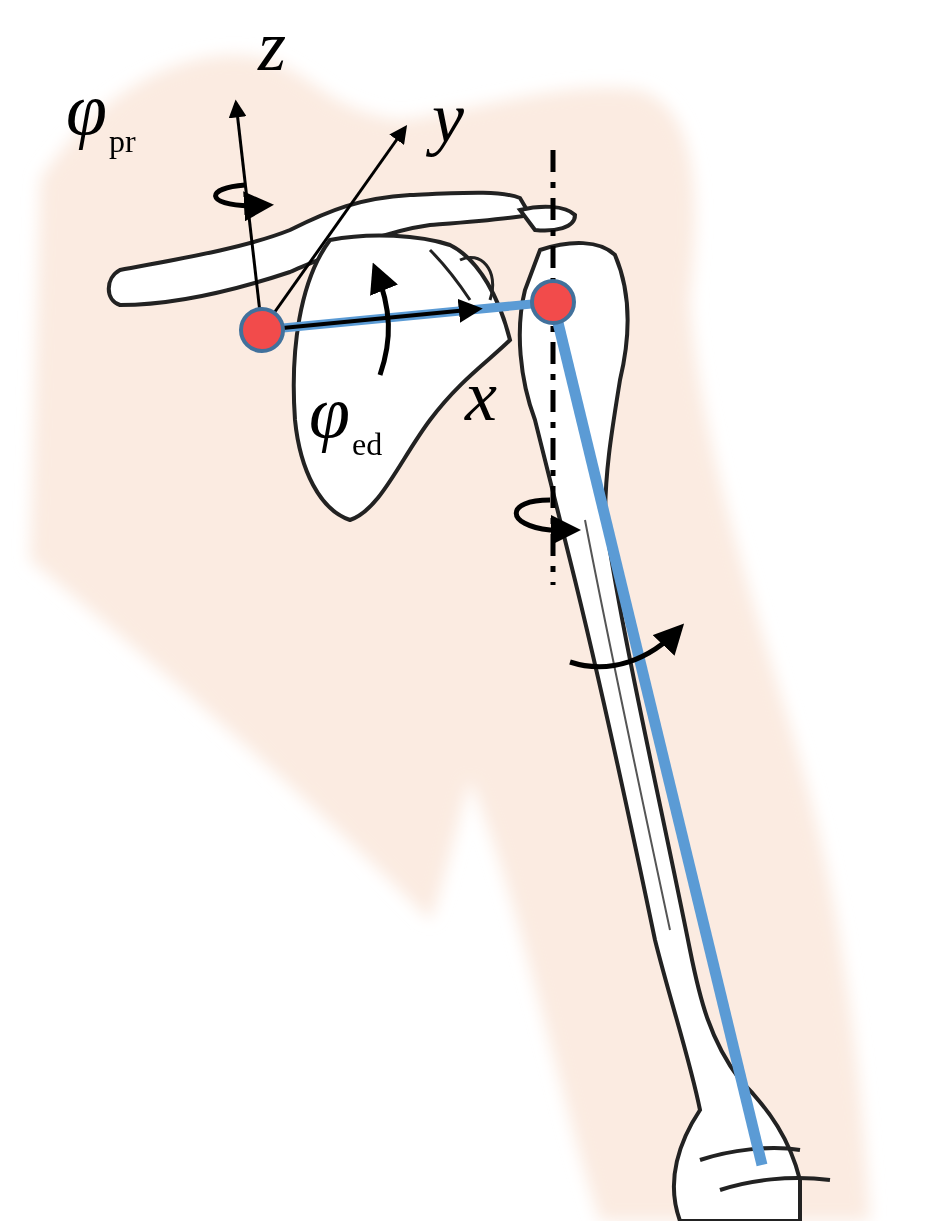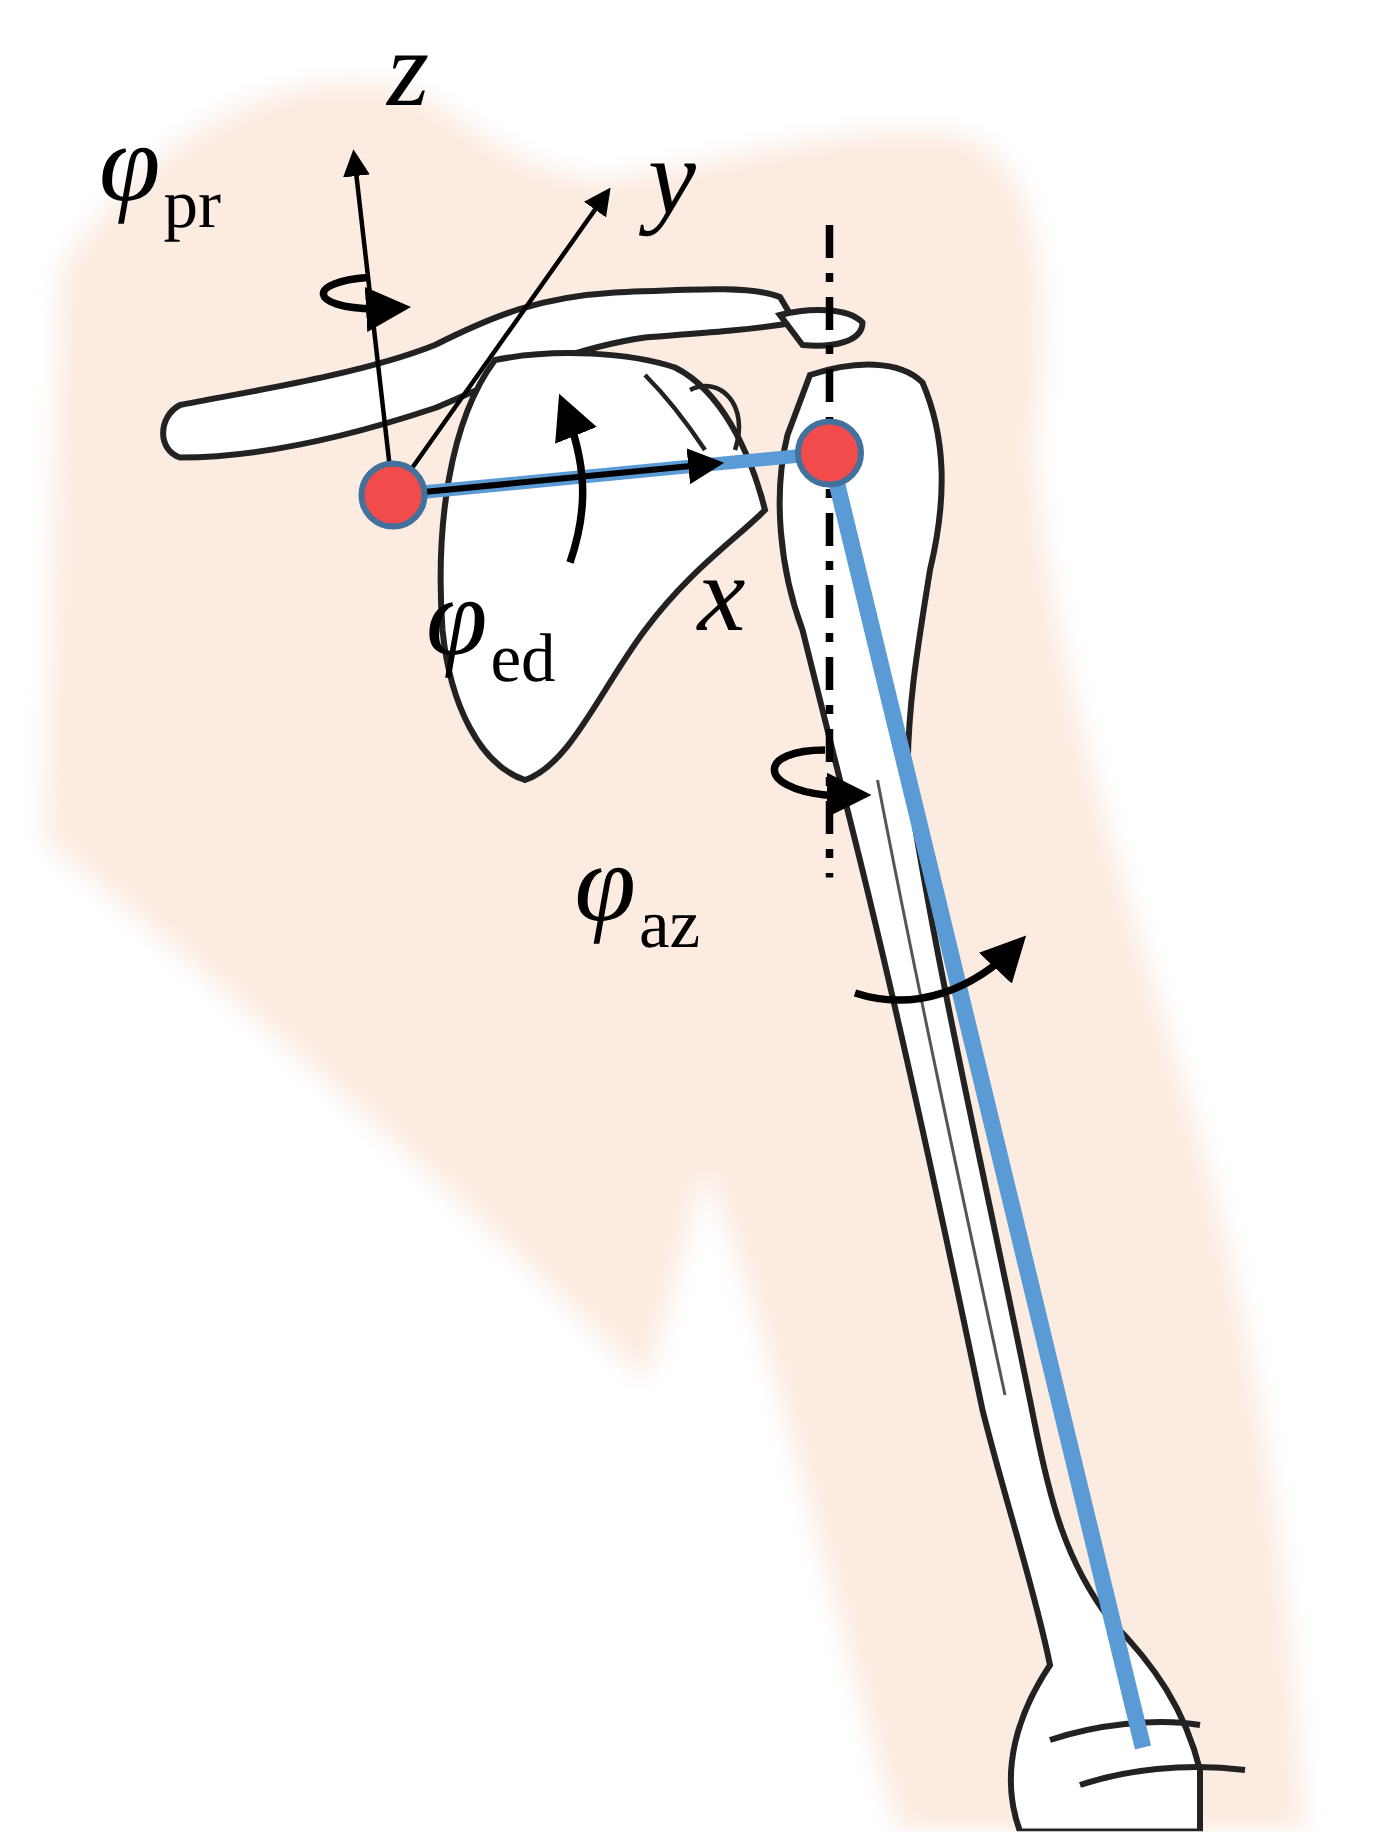--- a/index.html
+++ b/index.html
@@ -1,20 +1,20 @@
 <!DOCTYPE html>
 <html><head>
 <meta charset="utf-8">
 <style>
   html, body { margin: 0; padding: 0; background: #ffffff; }
   #canvas { position: relative; width: 933px; height: 1221px; overflow: hidden; background: #ffffff; }
   #canvas svg { position: absolute; left: 0; top: 0; }
   .lbl { position: absolute; font-family: "Liberation Serif", "DejaVu Serif", serif; color: #000; line-height: 1; white-space: nowrap; }
   .lbl .sym { font-style: italic; font-size: 74px; }
-  .lbl .sub { font-style: normal; font-size: 46px; position: relative; top: 18px; margin-left: 2px; }
+  .lbl .sub { font-style: normal; font-size: 32px; position: relative; top: 18px; margin-left: 2px; }
   .axis { font-style: italic; font-size: 72px; }
 </style>
 </head>
 <body>
 
 <div id="canvas">
   <svg width="933" height="1221" viewBox="0 0 933 1221">
     <defs>
       <marker id="ah" viewBox="0 0 10 10" refX="8" refY="5" markerWidth="6" markerHeight="6" orient="auto-start-reverse">
         <path d="M0,0 L10,5 L0,10 z" fill="#000"></path>
@@ -72,19 +72,16 @@
     <circle cx="553" cy="302" r="21" fill="#f24b4b" stroke="#41719c" stroke-width="4"></circle>
   </svg>
 
   <div class="lbl axis" style="left:258px; top:10px;">z</div>
   <div class="lbl axis" style="left:432px; top:82px;">y</div>
   <div class="lbl axis" style="left:465px; top:360px;">x</div>
 
   <div class="lbl" style="left:66px; top:72px;">
     <span class="sym">φ</span><span class="sub">pr</span>
   </div>
-  <div class="lbl" style="left:284px; top:375px;">
+  <div class="lbl" style="left:309px; top:375px;">
     <span class="sym">φ</span><span class="sub">ed</span>
-  </div>
-  <div class="lbl" style="left:383px; top:552px;">
-    <span class="sym">φ</span><span class="sub">az</span>
   </div>
 </div>
 
 </body></html>

